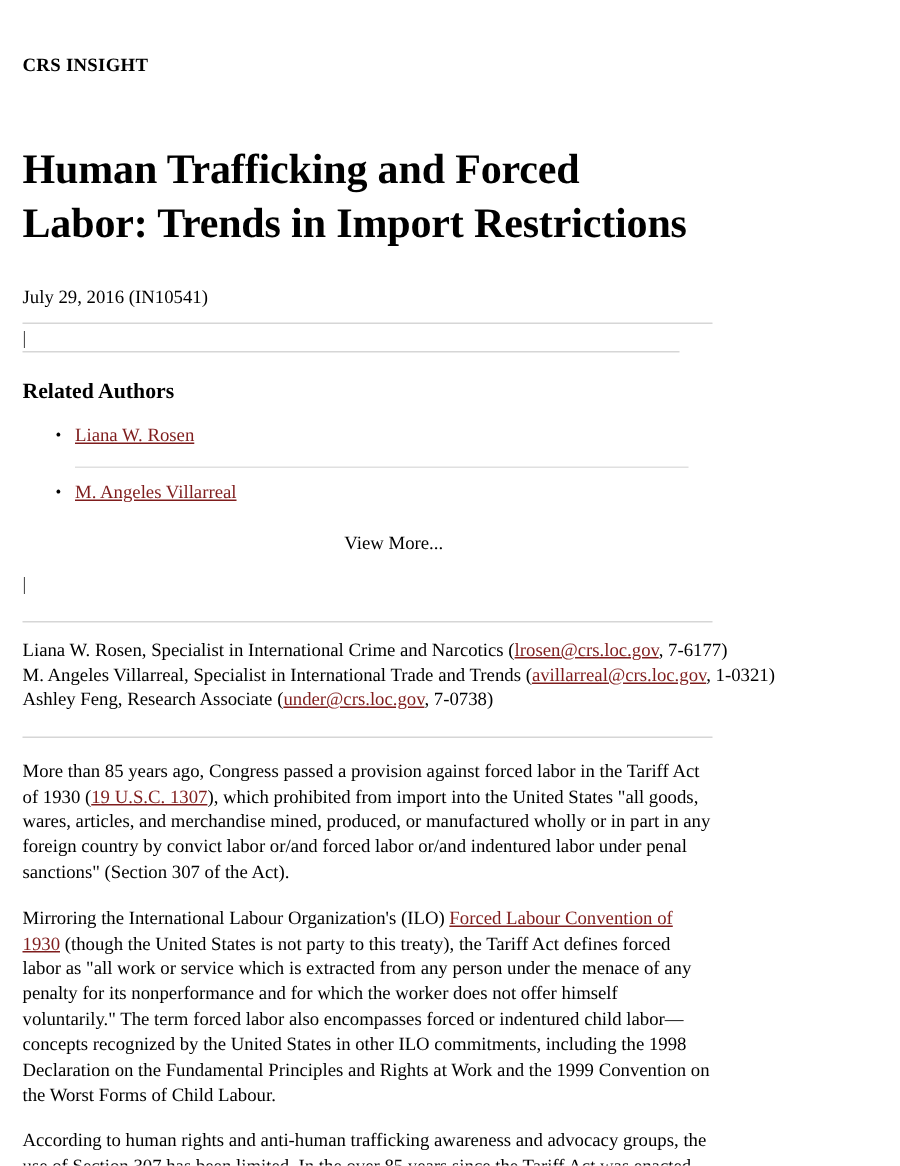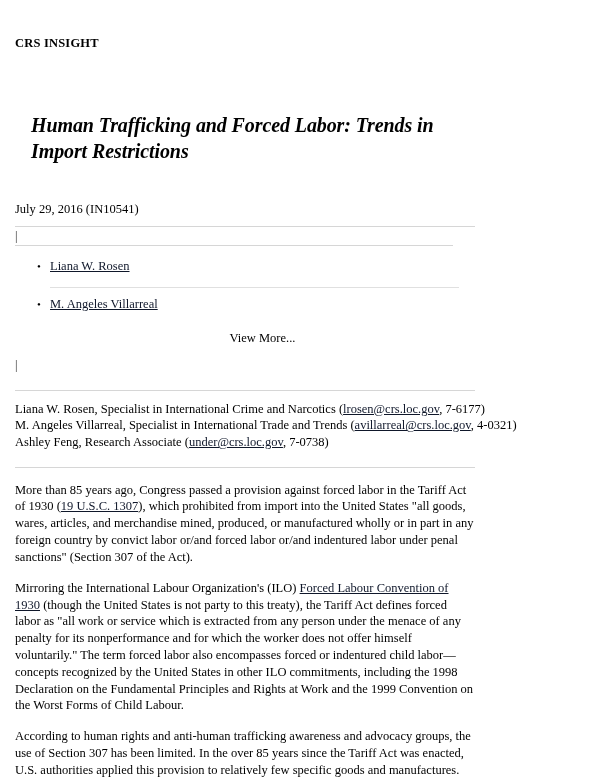--- a/index.html
+++ b/index.html
@@ -27,27 +27,26 @@
   .masthead {
     font-size: 12.5px;
     font-weight: bold;
     letter-spacing: 0.2px;
     padding-top: 37px;
     line-height: 1.1;
   }
 
   
   .doc-title {
-    font-size: 20px;
+    font-size: 28px;
     font-weight: bold;
     line-height: 1.30;
-    margin: 16px;
+    margin: 0;
     padding-top: 45px;
     letter-spacing: -0.1px;
-    font-style: italic;
   }
 
   
   .doc-date {
     font-size: 12.5px;
     padding-top: 22px;
     line-height: 1.2;
   }
 
   
@@ -110,21 +109,21 @@
     height: 0;
   }
   .view-more {
     font-size: 12.5px;
     padding: 6px 0 0 35px;
     line-height: 1.2;
     text-align: center;
   }
 
   a {
-    color: #0f172a;
+    color: #7f1d1d;
     text-decoration: underline;
   }
 
   
   .contact-block {
     font-size: 12.5px;
     line-height: 1.33;
     padding-top: 10px;
   }
   .contact-line { white-space: nowrap; }
@@ -157,20 +156,21 @@
   <div class="doc-date">July 29, 2016 (IN10541)</div>
 
   <div class="rule-wrap-1">
     <hr class="rule rule-full">
   </div>
 
   <div class="caret">|</div>
 
   <hr class="rule rule-short">
 
+  <div class="section-heading">Related Authors</div>
 
   <ul class="authors">
     <li class="author-item">
       <span class="bullet">•</span>
       <a href="#">Liana W. Rosen</a>
     </li>
   </ul>
 
   <hr class="author-sep">
 
@@ -185,21 +185,21 @@
 
   <div class="spacer-caret-2"></div>
   <div class="caret">|</div>
 
   <div class="rule-wrap-2">
     <hr class="rule rule-full">
   </div>
 
   <div class="contact-block">
     <div class="contact-line"><span>Liana W. Rosen, Specialist in International Crime and Narcotics (</span><a href="#">lrosen@crs.loc.gov</a><span>, 7-6177)</span></div>
-    <div class="contact-line"><span>M. Angeles Villarreal, Specialist in International Trade and Trends (</span><a href="#">avillarreal@crs.loc.gov</a><span>, 4-0321)</span></div>
+    <div class="contact-line"><span>M. Angeles Villarreal, Specialist in International Trade and Trends (</span><a href="#">avillarreal@crs.loc.gov</a><span>, 1-0321)</span></div>
     <div class="contact-line"><span>Ashley Feng, Research Associate (</span><a href="#">under@crs.loc.gov</a><span>, 7-0738)</span></div>
   </div>
 
   <div class="rule-wrap-2">
     <hr class="rule rule-full">
   </div>
 
 
   <p class="body-par"><span>More than 85 years ago, Congress passed a provision against forced labor in the Tariff Act of 1930 (</span><a href="#">19 U.S.C. 1307</a><span>), which prohibited from import into the United States "all goods, wares, articles, and merchandise mined, produced, or manufactured wholly or in part in any foreign country by convict labor or/and forced labor or/and indentured labor under penal sanctions" (Section 307 of the Act).</span></p>
 

